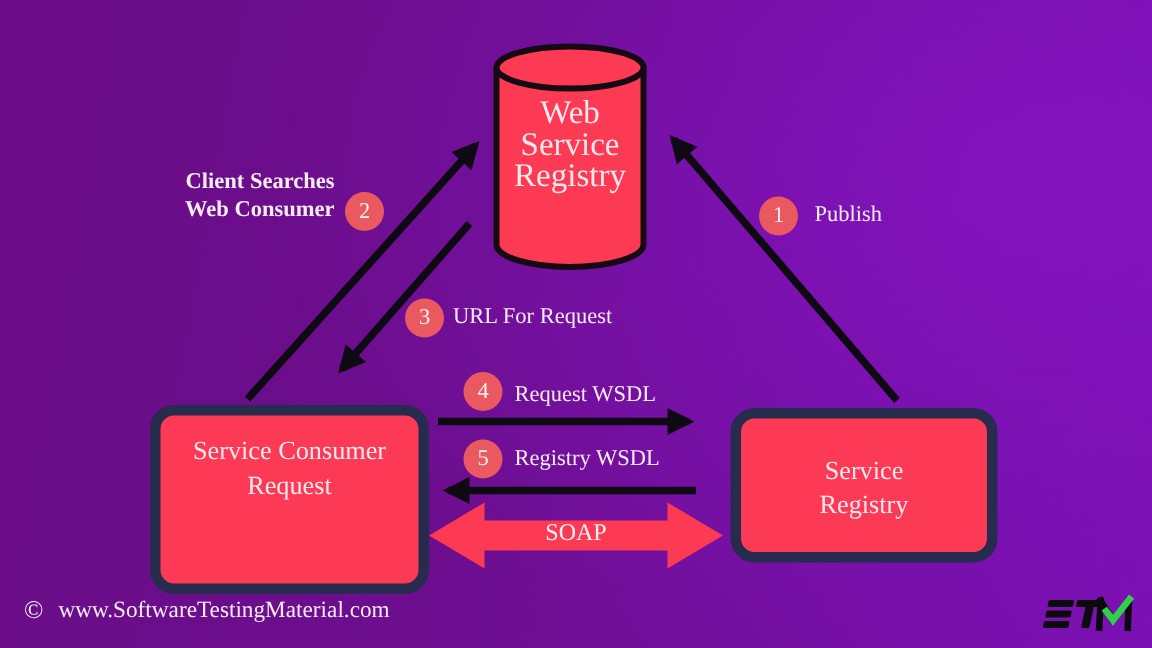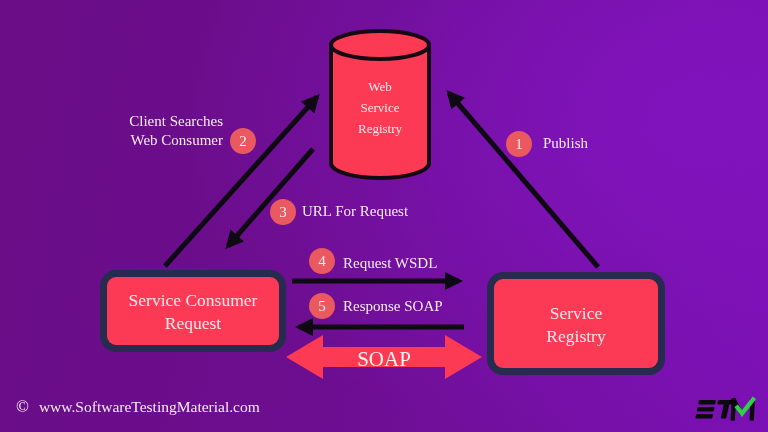--- a/index.html
+++ b/index.html
@@ -6,46 +6,46 @@
   .stage{
     position:relative;width:768px;height:432px;overflow:hidden;
     font-family:"Liberation Serif","DejaVu Serif",serif;
     background:
       radial-gradient(120% 150% at 90% 28%, rgba(131,20,193,.85) 0%, rgba(131,20,193,0) 55%),
       linear-gradient(100deg,#6a0d86 0%,#6c0e8f 45%,#7a10b2 100%);
   }
   .abs{position:absolute;}
   
   .registry-text{
-    left:327px;top:76px;width:106px;text-align:center;
-    color:#ffe9ee;font-size:13px;line-height:21px;
+    left:327px;top:64px;width:106px;text-align:center;
+    color:#ffe9ee;font-size:22px;line-height:21px;
   }
   
   .node-box{
     background:#fc3a55;border:7px solid #272b4d;border-radius:16px;
     color:#ffe9ee;text-align:center;box-sizing:border-box;
     font-size:17.5px;line-height:23px;
   }
-  .consumer-box{left:100px;top:270px;width:186px;height:82px;padding-top:12px;}
+  .consumer-box{left:100px;top:270px;width:186px;height:126px;padding-top:12px;}
   .provider-box{left:487px;top:272px;width:178px;height:103px;padding-top:23px;}
   .node-box span, .registry-text span{display:block;}
   
   .badge{
     width:26px;height:26px;border-radius:50%;background:#e9595f;
     color:#fff2f2;font-size:15px;line-height:26px;text-align:center;
   }
   .b1{left:506px;top:131px;} .b2{left:230px;top:128px;} .b3{left:270px;top:199px;}
   .b4{left:309px;top:248px;} .b5{left:309px;top:293px;}
   
   .step-label{color:#f8ecf3;font-size:15px;white-space:nowrap;}
   .l1{left:543px;top:135px;text-align:center;}
   .l2{left:95px;top:112px;width:128px;text-align:right;line-height:18.5px;white-space:normal;}
-  .l2 span{display:block;}
+  .l2 span{display:block;font-weight:bold;}
   .l3{left:302px;top:203px;} .l4{left:343px;top:255px;} .l5{left:343px;top:298px;}
-  .soap-label{left:334px;top:347px;width:100px;text-align:center;color:#fff2f2;font-size:21px;}
+  .soap-label{left:334px;top:347px;width:100px;text-align:center;color:#fff2f2;font-size:16px;}
   
   .layer{left:0;top:0;pointer-events:none;}
   
   .watermark{left:16px;top:397px;color:#f6eaf4;font-size:15.5px;display:flex;gap:10px;align-items:center;}
   .logo{left:690px;top:396px;}
 </style>
 </head>
 <body>
 
 <div class="stage">
@@ -91,21 +91,21 @@
   <div class="abs badge b4">4</div>
   <div class="abs badge b5">5</div>
 
   <div class="abs step-label l1">Publish</div>
   <div class="abs step-label l2">
     <span>Client Searches</span>
     <span>Web Consumer</span>
   </div>
   <div class="abs step-label l3">URL For Request</div>
   <div class="abs step-label l4">Request WSDL</div>
-  <div class="abs step-label l5">Response SOAP</div>
+  <div class="abs step-label l5">Registry WSDL</div>
   <div class="abs soap-label">SOAP</div>
 
   <div class="abs watermark">
     <span style="font-size:17px;">©</span>
     <span>www.SoftwareTestingMaterial.com</span>
   </div>
   <svg class="abs logo" width="66" height="28" viewBox="0 0 66 28">
     <g transform="translate(6,0) skewX(-12)" fill="#0b0b0e">
       <rect x="4" y="4" width="17" height="4.6" rx="1"></rect>
       <rect x="4" y="11" width="17" height="4.6" rx="1"></rect>

